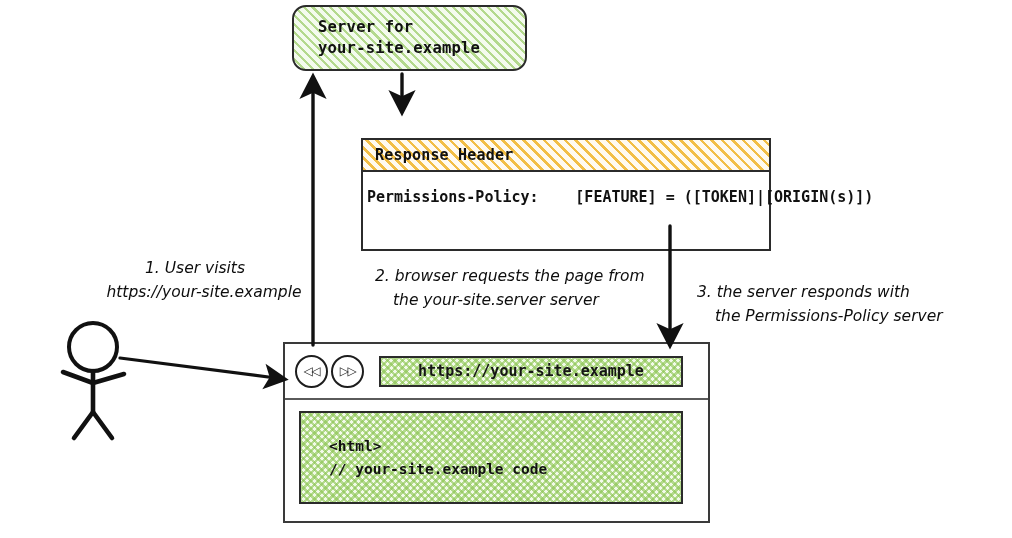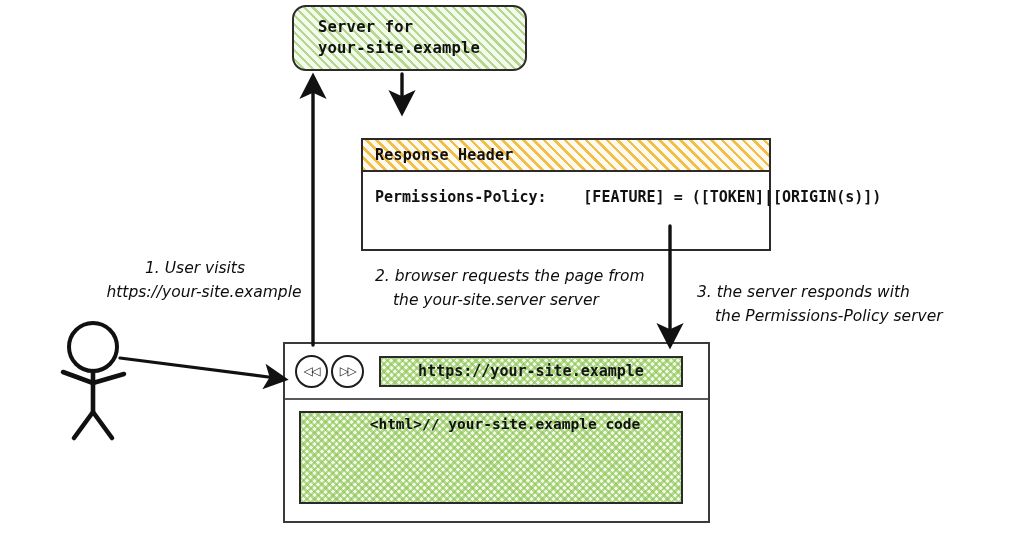--- a/index.html
+++ b/index.html
@@ -36,21 +36,21 @@
     height:32px;border-bottom:2.2px solid #2b2b2b;box-sizing:border-box;
     background-color:#fffaf0;
     background-image:repeating-linear-gradient(45deg,
         rgba(240,180,41,.85) 0px, rgba(240,180,41,.85) 2.6px,
         rgba(255,255,255,0) 2.6px, rgba(255,255,255,0) 7.4px);
     display:flex;align-items:center;padding-left:12px;
   }
   #response-title-bar .t{
     font-size:15px;font-weight:700;color:#111;letter-spacing:.2px;white-space:pre;
   }
-  #response-body{padding:13px 0 0 12px;}
+  #response-body{padding:13px 0 0 4px;}
   #response-body .ln{
     font-size:15px;line-height:25px;color:#111;white-space:pre;font-weight:600;
   }
 
   
   #browser-window{
     position:absolute;left:283px;top:342px;width:427px;height:181px;
     border:2.2px solid #3a3a3a;background:#fff;box-sizing:border-box;
   }
   #browser-toolbar{
@@ -73,21 +73,21 @@
       repeating-linear-gradient(-45deg, rgba(138,196,80,.60) 0px, rgba(138,196,80,.60) 2.4px, rgba(255,255,255,0) 2.4px, rgba(255,255,255,0) 5.2px);
   }
   #url-bar .u{font-size:15px;font-weight:700;color:#151515;white-space:pre;}
   #browser-content{padding:11px 0 0 14px;}
   #page-box{
     width:384px;height:93px;border:2.2px solid #2b2b2b;box-sizing:border-box;
     background-color:#f2fae9;
     background-image:
       repeating-linear-gradient(45deg, rgba(138,196,80,.60) 0px, rgba(138,196,80,.60) 2.4px, rgba(255,255,255,0) 2.4px, rgba(255,255,255,0) 5.2px),
       repeating-linear-gradient(-45deg, rgba(138,196,80,.60) 0px, rgba(138,196,80,.60) 2.4px, rgba(255,255,255,0) 2.4px, rgba(255,255,255,0) 5.2px);
-    display:flex;flex-direction:row;justify-content:center;padding-left:28px;
+    display:flex;flex-direction:column;justify-content:center;padding-left:28px;
   }
   #page-box .ln{font-size:14.5px;line-height:23px;color:#111;white-space:pre;font-weight:600;}
 
   
   .annot{
     position:absolute;color:#0d0d0d;
     font-family:"DejaVu Sans",sans-serif;
     font-size:15.5px;line-height:24px;font-style:italic;
   }
   .annot .l2{display:block;padding-left:18px;}

